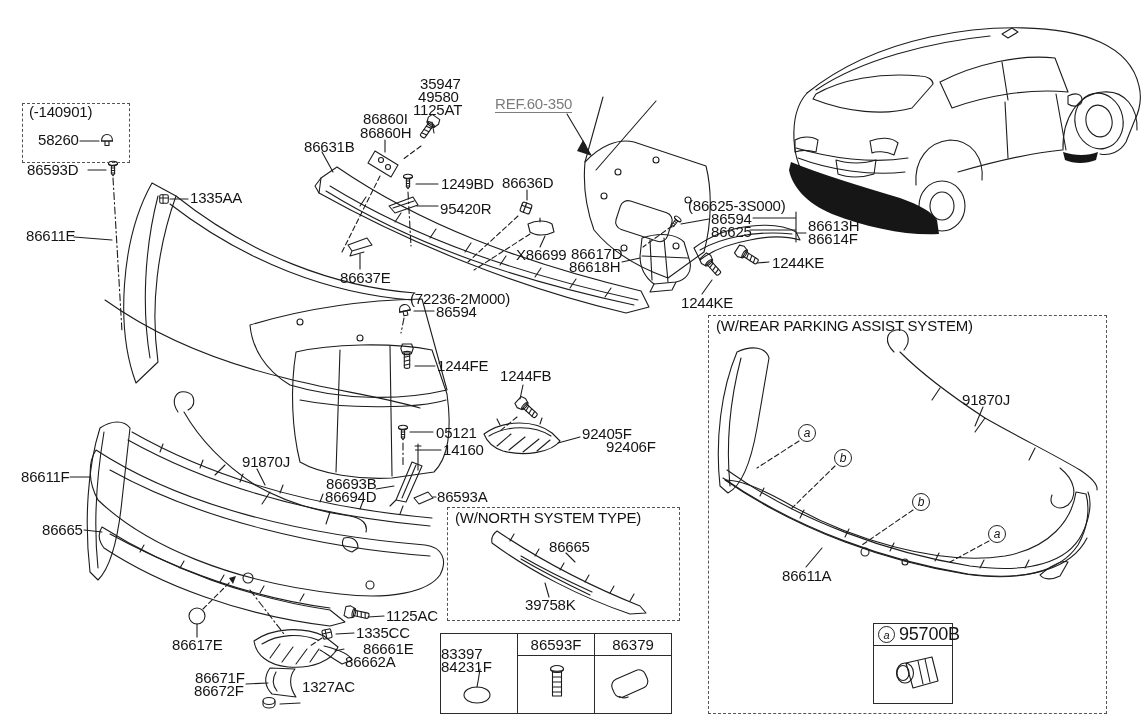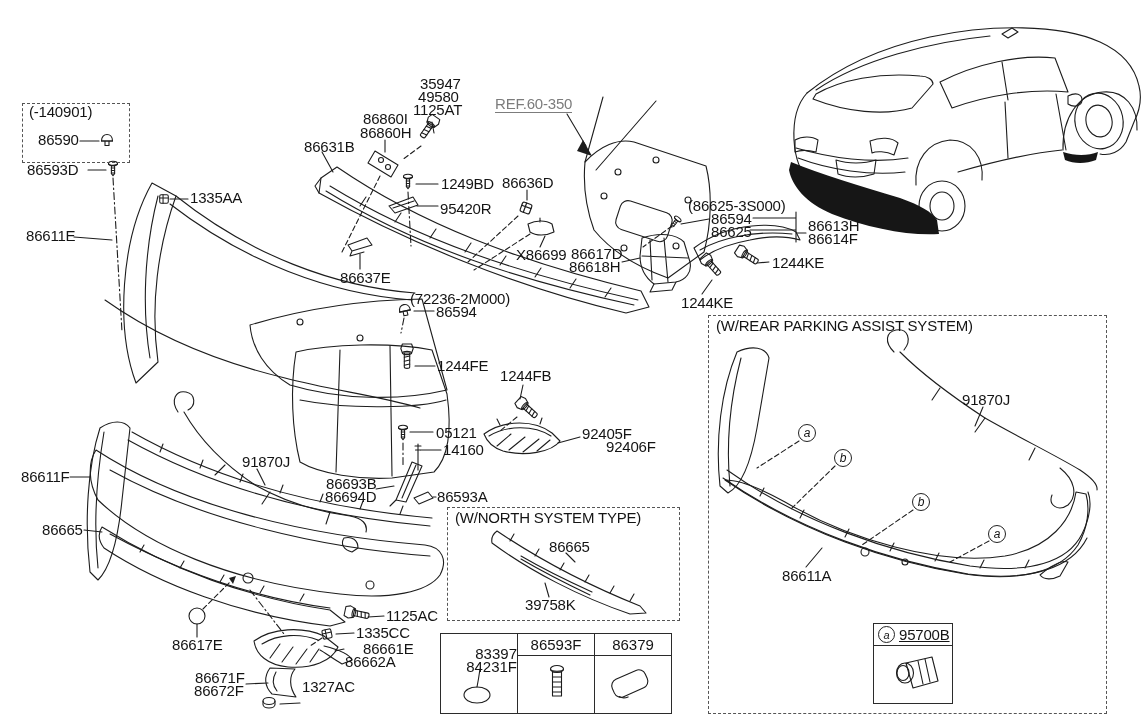--- a/index.html
+++ b/index.html
@@ -12,25 +12,25 @@
   .dashed-box{position:absolute;border:1.6px dashed #555;z-index:1;background:transparent;}
   .marker{position:absolute;width:16px;height:16px;border:1.4px solid #222;border-radius:50%;
        display:flex;align-items:center;justify-content:center;font-size:12px;font-style:italic;
        background:#fff;z-index:2;}
   .legend-box{position:absolute;left:873px;top:623px;width:78px;height:79px;
        border:1.6px solid #2b2b2b;z-index:2;background:transparent;}
   .legend-header{height:21px;border-bottom:1.6px solid #2b2b2b;display:flex;align-items:center;
        gap:4px;padding-left:4px;}
   .legend-header .lmarker{width:15px;height:15px;border:1.3px solid #222;border-radius:50%;
        display:flex;align-items:center;justify-content:center;font-size:11px;font-style:italic;flex:0 0 auto;}
-  .legend-header .ltext{font-size:15px;letter-spacing:-0.2px;text-decoration:underline;}
+  .legend-header .ltext{font-size:18px;letter-spacing:-0.2px;}
   .ptable{position:absolute;left:440px;top:633px;width:230px;height:79px;
        border:1.6px solid #2b2b2b;display:grid;grid-template-columns:77px 77px 1fr;
        grid-template-rows:22px 1fr;z-index:2;background:transparent;}
-  .ptable .c1{grid-row:1/3;border-right:1.6px solid #2b2b2b;position:relative;text-align:right;}
+  .ptable .c1{grid-row:1/3;border-right:1.6px solid #2b2b2b;position:relative;text-align:left;}
   .ptable .c1 .t1{position:absolute;left:0;right:0;top:11px;font-size:15px;}
   .ptable .c1 .t2{position:absolute;left:0;right:0;top:24px;font-size:15px;}
   .ptable .hd{border-bottom:1.6px solid #2b2b2b;font-size:15px;display:flex;
        align-items:center;justify-content:center;}
   .ptable .h2{border-right:1.6px solid #2b2b2b;}
   .ptable .bd{border-right:1.6px solid #2b2b2b;}
 </style>
 </head>
 <body>
 
@@ -333,21 +333,21 @@
     <path d="M913,510 L862,545"></path>
     <path d="M989,541 L950,562"></path>
   </g>
 </svg>
 
 <div class="dashed-box" style="left:22px;top:103px;width:106px;height:58px"></div>
 <div class="dashed-box" style="left:447px;top:507px;width:231px;height:112px"></div>
 <div class="dashed-box" style="left:708px;top:315px;width:397px;height:397px"></div>
 
 <div class="lbl" style="left:29px;top:105px">(-140901)</div>
-<div class="lbl" style="left:38px;top:133px">86590</div>
+<div class="lbl" style="left:38px;top:133px">58260</div>
 <div class="lbl" style="left:27px;top:163px">86593D</div>
 <div class="lbl" style="left:190px;top:191px">1335AA</div>
 <div class="lbl" style="left:26px;top:229px">86611E</div>
 <div class="lbl" style="left:304px;top:140px">86631B</div>
 <div class="lbl" style="left:363px;top:112px">86860I</div>
 <div class="lbl" style="left:360px;top:126px">86860H</div>
 <div class="lbl" style="left:420px;top:77px">35947</div>
 <div class="lbl" style="left:418px;top:90px">49580</div>
 <div class="lbl" style="left:413px;top:103px">1125AT</div>
 <div class="lbl ref" style="left:495px;top:97px">REF.60-350</div>

